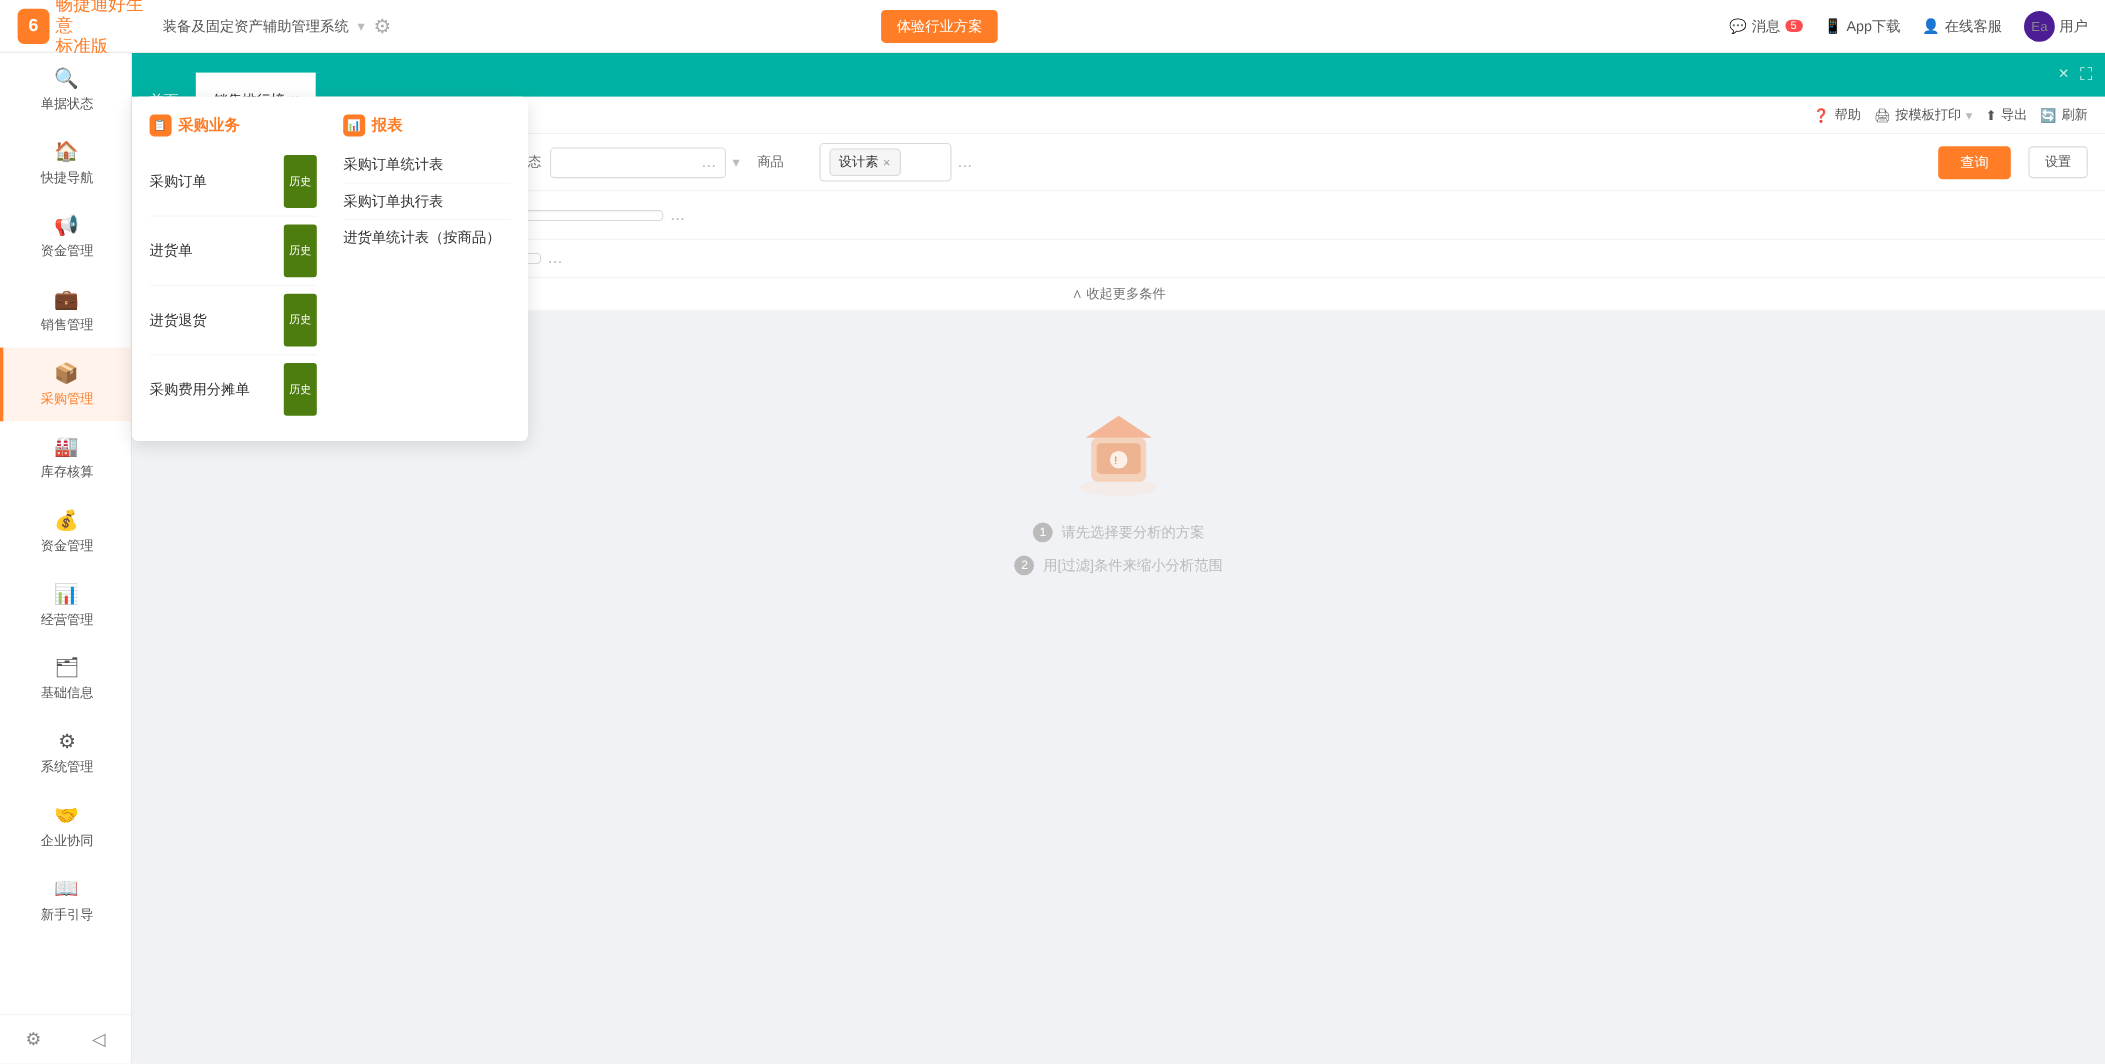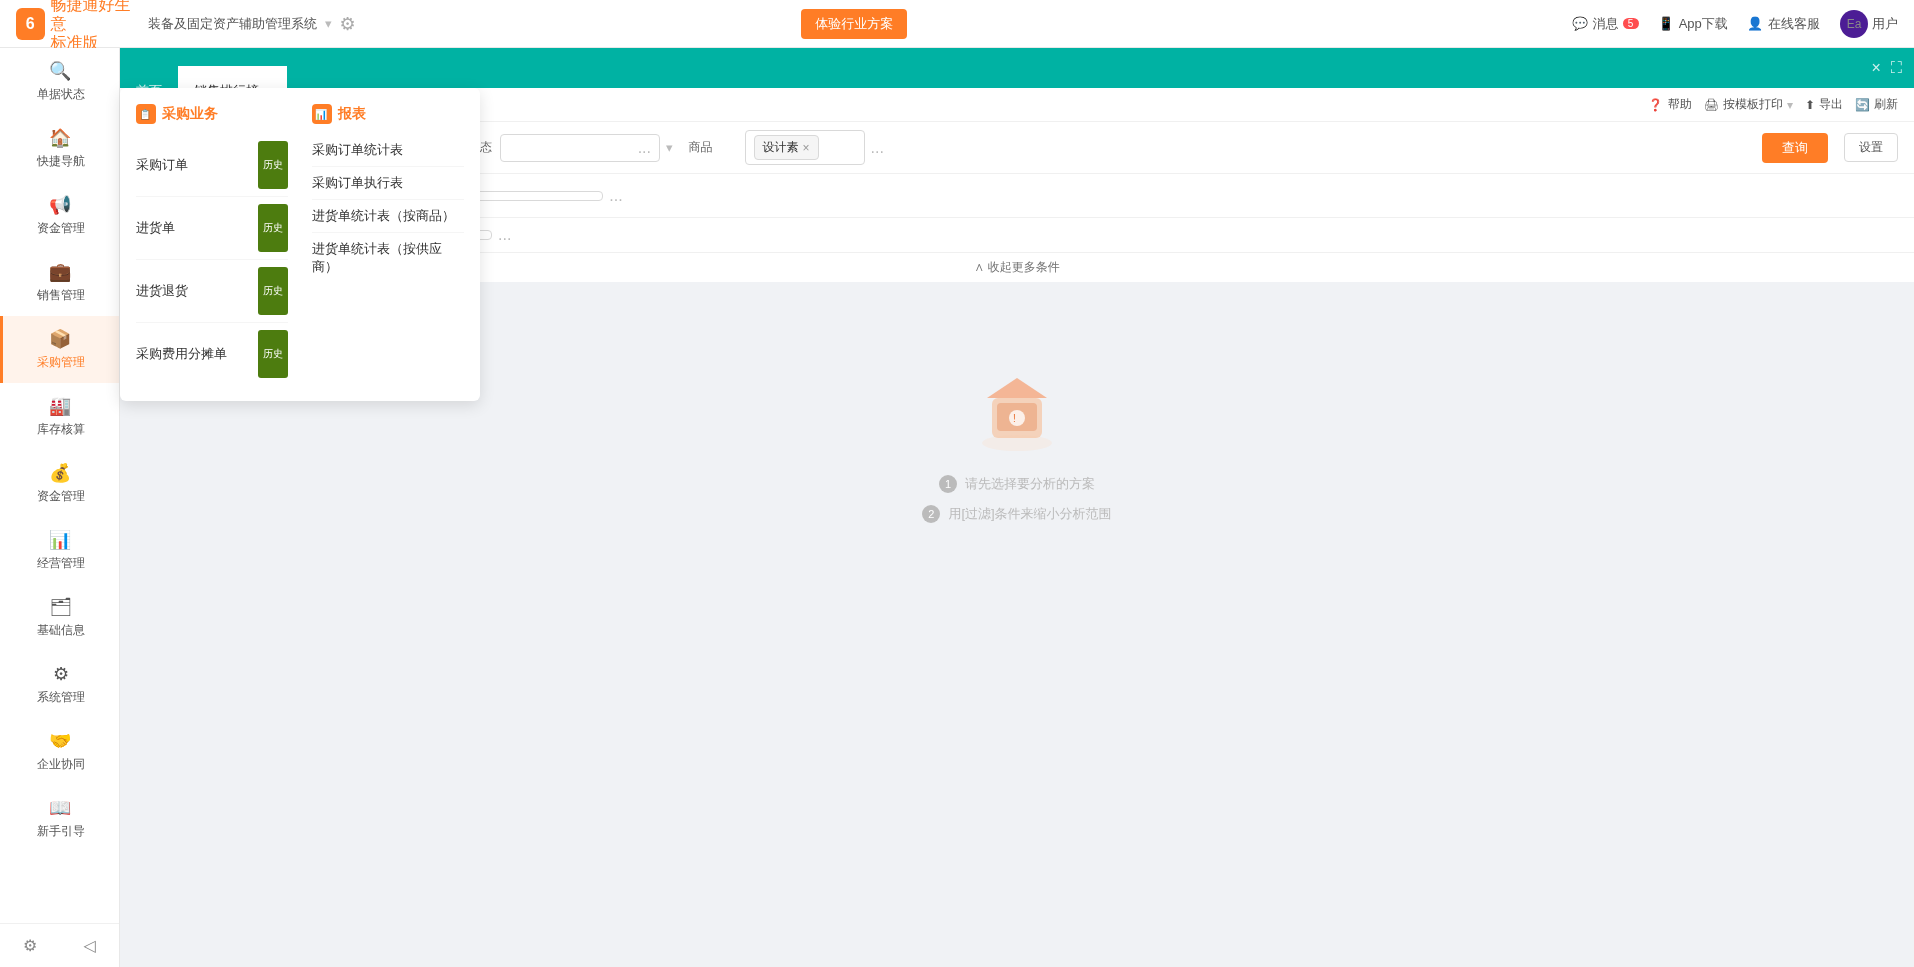--- a/index.html
+++ b/index.html
@@ -340,20 +340,17 @@
         </div>
         <div class="dropdown-item">
           <span>采购订单统计表</span>
         </div>
         <div class="dropdown-item">
           <span>采购订单执行表</span>
         </div>
         <div class="dropdown-item">
           <span>进货单统计表（按商品）</span>
         </div>
-        <div class="dropdown-item">
-          <span>进货单统计表（按供应商）</span>
-        </div>
       </div>
     </div>
   </div>
 
 </div>
 
 </body></html>

